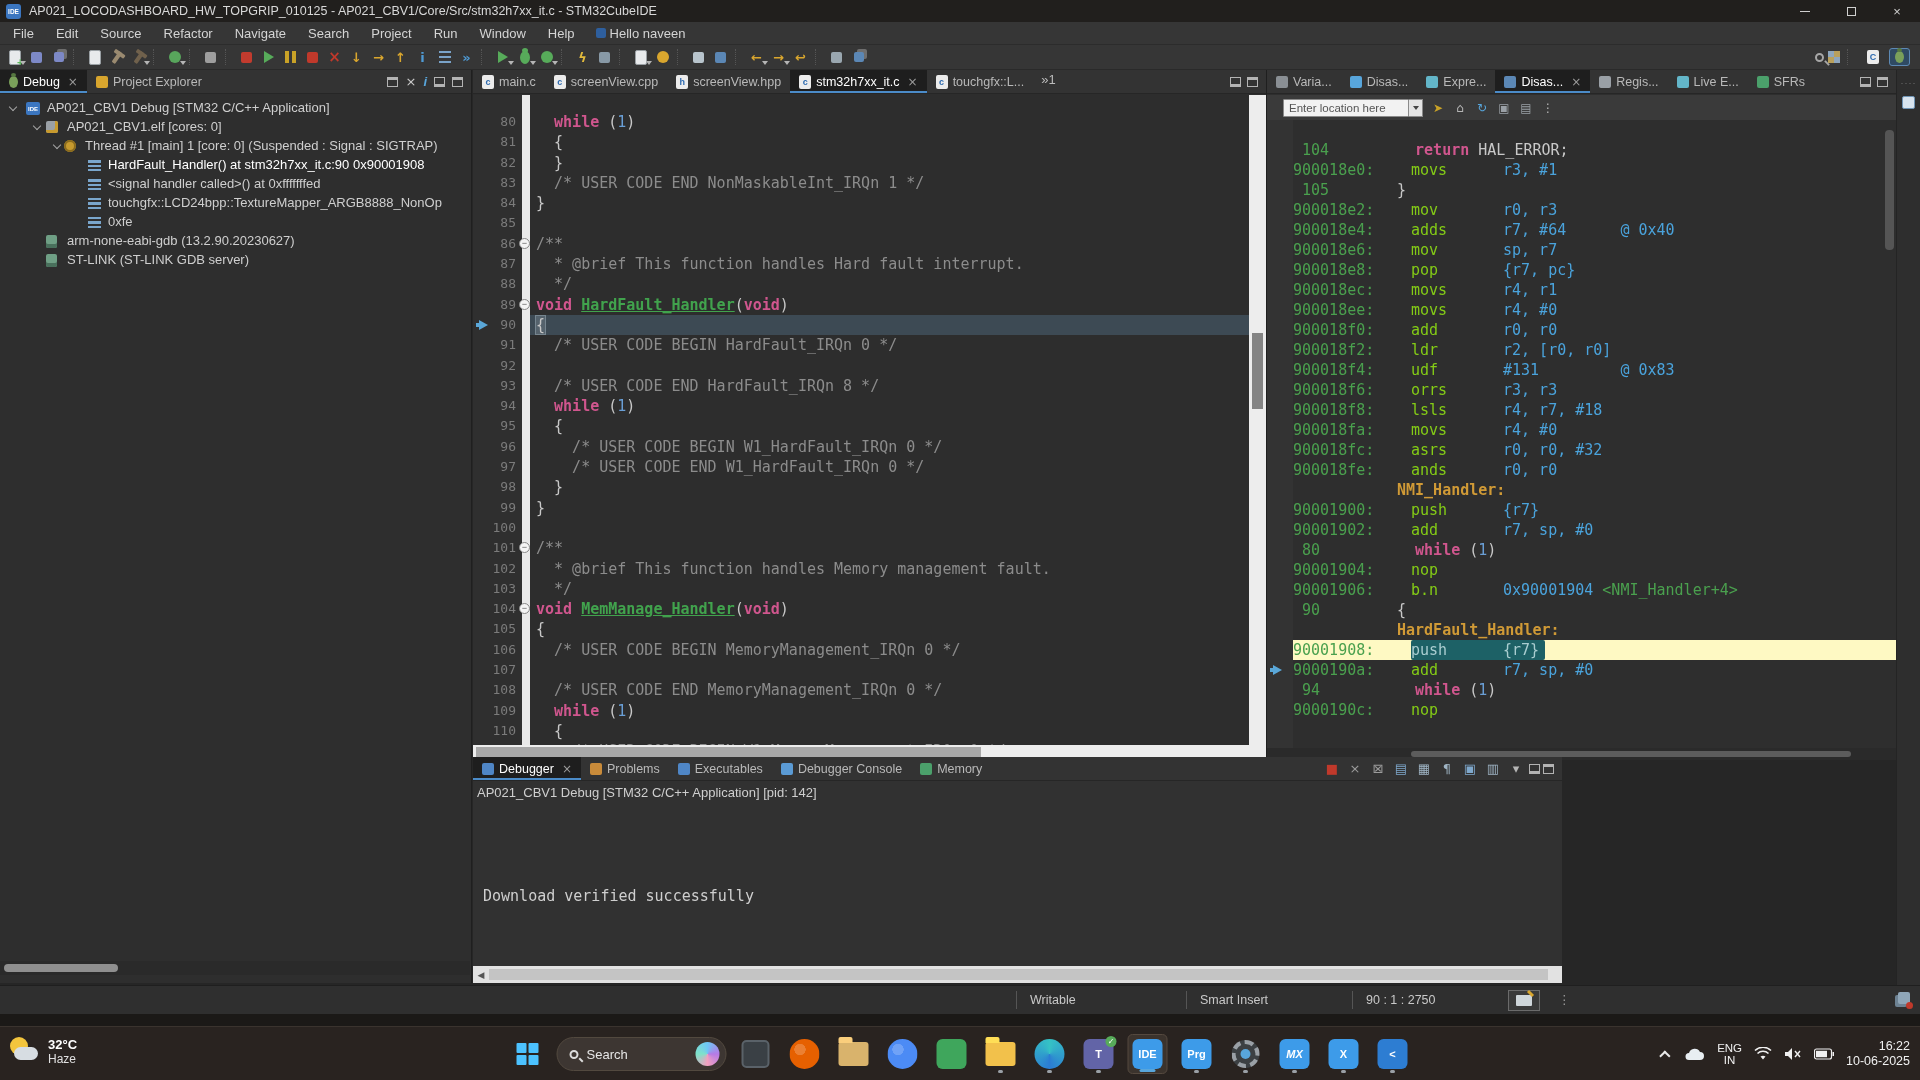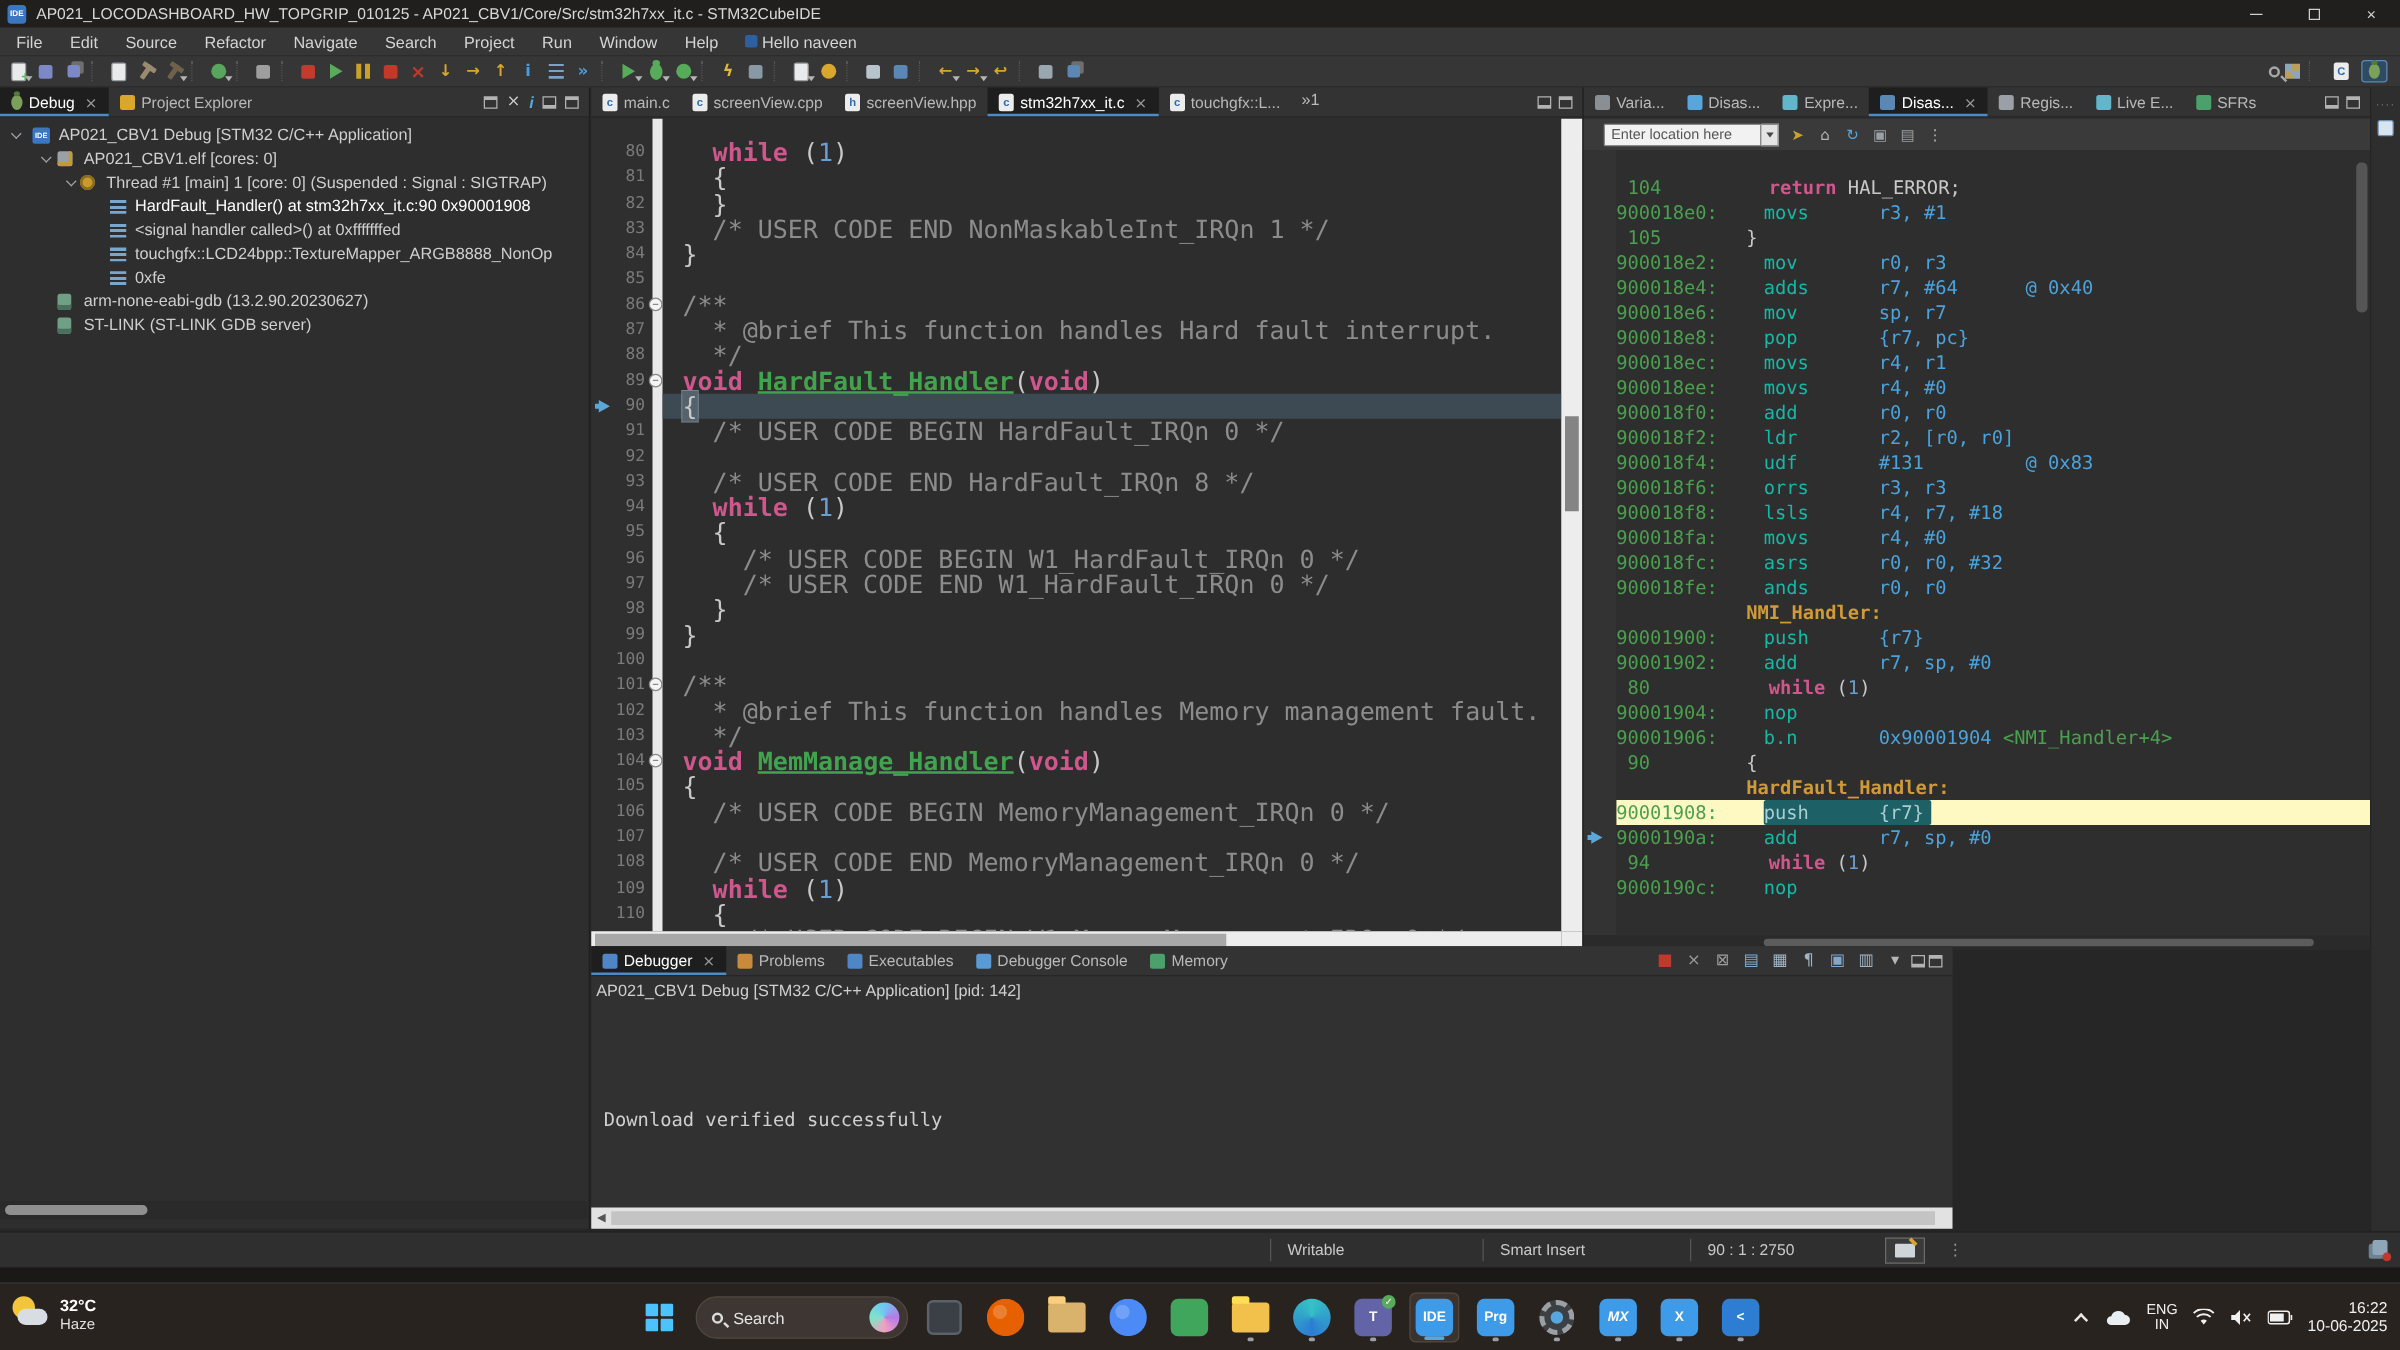--- a/index.html
+++ b/index.html
@@ -71,21 +71,21 @@
   .frame-ico{width:13px;height:11px;background:repeating-linear-gradient(#7aa6cc 0 2.5px,transparent 2.5px 4.5px);flex:none}
   #debug-hscroll{position:absolute;left:0;bottom:8px;width:470px;height:14px;background:#2a2a2a}
   #debug-hscroll .thumb{position:absolute;left:4px;top:3px;width:114px;height:8px;background:#8f8f8f;border-radius:4px}
 
   
   #editor-panel{position:absolute;left:473px;top:70px;width:793px;height:690px;background:#2d2d2d}
   #editor-tabs{height:24px}
   #ed-ruler{position:absolute;left:0;top:25px;width:19px;bottom:15px;background:#2f2f2f}
   #ed-lnums{position:absolute;left:19px;top:25px;width:30px;bottom:15px;background:#2f2f2f;color:#7b7b7b;text-align:right;font-size:13px;line-height:20.3px;padding-top:17px;overflow:hidden}
   #ed-fold{position:absolute;left:49px;top:25px;width:8px;bottom:15px;background:#e9e9e9}
-  #ed-code{position:absolute;left:57px;top:25px;right:17px;bottom:15px;overflow:hidden;padding:17px 0 0 16px;font-size:20px;line-height:20.3px}
+  #ed-code{position:absolute;left:57px;top:25px;right:17px;bottom:15px;overflow:hidden;padding:17px 0 0 6px;font-size:15px;line-height:20.3px}
   .eline{white-space:pre;position:relative;z-index:2}
   .pl{color:#c8c8c8}.cm{color:#8c8c8c}.kw{color:#d0568e;font-weight:bold}
   .fn{color:#41a34d;font-weight:bold;text-decoration:underline}.nm{color:#6a9fd6}
   .brsel{background:#55626c;outline:1px solid #76858f}
   #cur-line{position:absolute;left:0;right:0;height:20.3px;background:#3d4a54;z-index:1}
   .fold-dot{position:absolute;left:-3px;width:11px;height:11px;border-radius:50%;background:#f4f4f4;border:1px solid #888;color:#555;font-size:9px;line-height:9px;text-align:center;z-index:3}
   .cur-arrow{position:absolute;width:0;height:0;border-top:5px solid transparent;border-bottom:5px solid transparent;border-left:9px solid #5aa7d8}
   .cur-arrow:before{content:"";position:absolute;left:-12px;top:-2px;width:4px;height:4px;background:#5aa7d8}
   #ed-vscroll{position:absolute;right:0;top:25px;width:17px;bottom:15px;background:#ededed}
   #ed-vscroll .thumb{position:absolute;left:3px;width:11px;top:238px;height:76px;background:#848484}
@@ -99,21 +99,21 @@
   #dis-loc{width:126px;height:18px;background:#f2f2f2;border:1px solid #8a8a8a;font-size:11.5px;padding:0 5px;color:#333;border-radius:1px}
   #dis-loc::placeholder{color:#555}
   .loc-dd{width:14px;height:18px;background:#e4e4e4;border:1px solid #8a8a8a;border-left:none;display:flex;align-items:center;justify-content:center;margin-left:-6px}
   .loc-dd:after{content:"";width:0;height:0;border-left:3.5px solid transparent;border-right:3.5px solid transparent;border-top:4px solid #444}
   .dis-ti{width:18px;height:18px;display:flex;align-items:center;justify-content:center;font-size:12px}
   #dis-gutter{position:absolute;left:0;top:50px;width:26px;bottom:12px;background:#333}
   #dis-lines{position:absolute;left:26px;top:50px;right:0;bottom:12px;overflow:hidden;font-size:15px;line-height:20px;padding-top:20px}
   .dline{white-space:pre;position:relative}
   .dline.cur{background:#fef9c3}
   .d-addr{display:inline-block;width:118px;color:#4aa04e}
-  .d-mn{display:inline-block;width:92px;color:#14b8a6}
+  .d-mn{display:inline-block;width:92px;color:#84cc16}
   .d-op{color:#4aa3dc}
   .d-lbl{color:#d09a36;font-weight:bold;margin-left:104px}
   .d-x{color:#4aa04e}
   .d-hl{background:#1d6166;border-radius:2px;padding:1px 6px 1px 0}
   .d-hl .d-mn,.d-hl .d-op{color:#a9cdd0}
   #dis-hscroll{position:absolute;left:0;bottom:0;width:100%;height:12px;background:#2a2a2a}
   #dis-hscroll .thumb{position:absolute;left:144px;top:3px;width:440px;height:6px;background:#5c5c5c;border-radius:3px}
   #dis-vthumb{position:absolute;right:2px;top:60px;width:9px;height:120px;background:#555;border-radius:4px}
 
   

